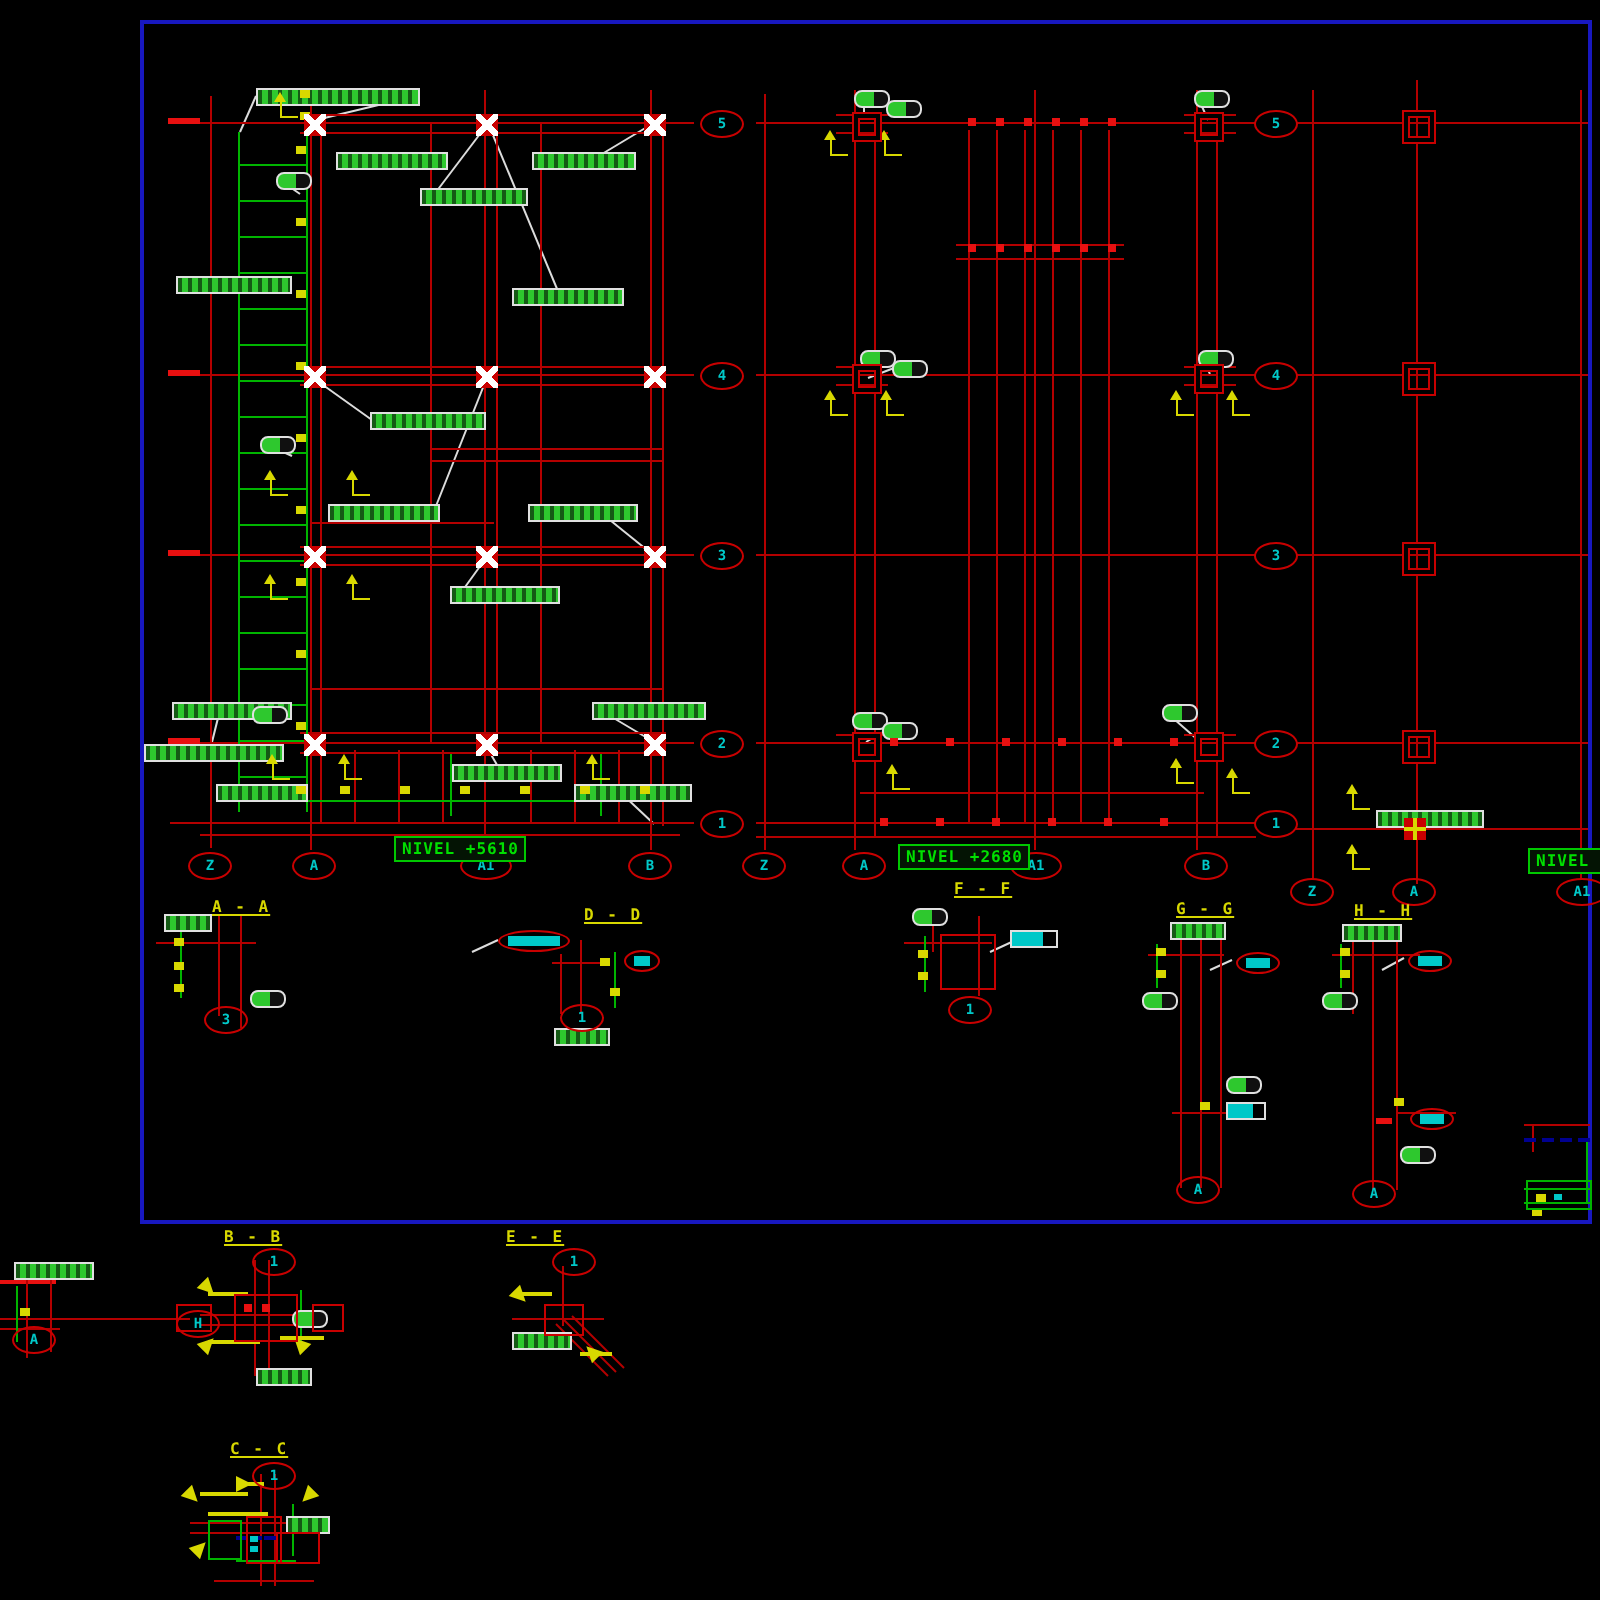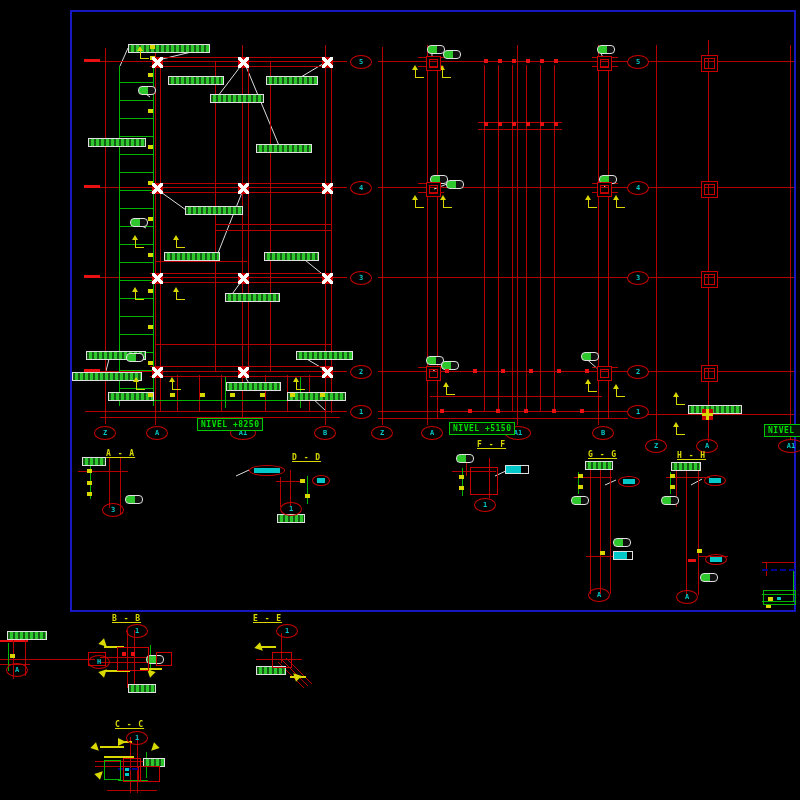--- a/index.html
+++ b/index.html
@@ -453,22 +453,22 @@
     <div class="bub" style="left: 102px; top: 503px; width: 20px;">3</div>
     <div class="bub" style="left: 280px; top: 502px; width: 20px;">1</div>
     <div class="bub" style="left: 474px; top: 498px; width: 20px;">1</div>
     <div class="bub" style="left: 588px; top: 588px; width: 20px;">A</div>
     <div class="bub" style="left: 676px; top: 590px; width: 20px;">A</div>
     <div class="bub" style="left: 6px; top: 663px; width: 20px;">A</div>
     <div class="bub" style="left: 88px; top: 655px; width: 20px;">H</div>
     <div class="bub" style="left: 126px; top: 624px; width: 20px;">1</div>
     <div class="bub" style="left: 276px; top: 624px; width: 20px;">1</div>
     <div class="bub" style="left: 126px; top: 731px; width: 20px;">1</div>
-    <div class="nivel" style="left: 197px; top: 418px;">NIVEL +8250</div>
-    <div class="nivel" style="left: 449px; top: 422px;">NIVEL +5150</div>
+    <div class="nivel" style="left: 197px; top: 418px;">NIVEL +5610</div>
+    <div class="nivel" style="left: 449px; top: 422px;">NIVEL +2680</div>
     <div class="nivel" style="left: 764px; top: 424px; width: 31px; overflow: hidden;">NIVEL +8</div>
     <div class="stit" style="left: 106px; top: 449px;">A - A</div>
     <div class="stit" style="left: 292px; top: 453px;">D - D</div>
     <div class="stit" style="left: 477px; top: 440px;">F - F</div>
     <div class="stit" style="left: 588px; top: 450px;">G - G</div>
     <div class="stit" style="left: 677px; top: 451px;">H - H</div>
     <div class="stit" style="left: 112px; top: 614px;">B - B</div>
     <div class="stit" style="left: 253px; top: 614px;">E - E</div>
     <div class="stit" style="left: 115px; top: 720px;">C - C</div>
   </div>

